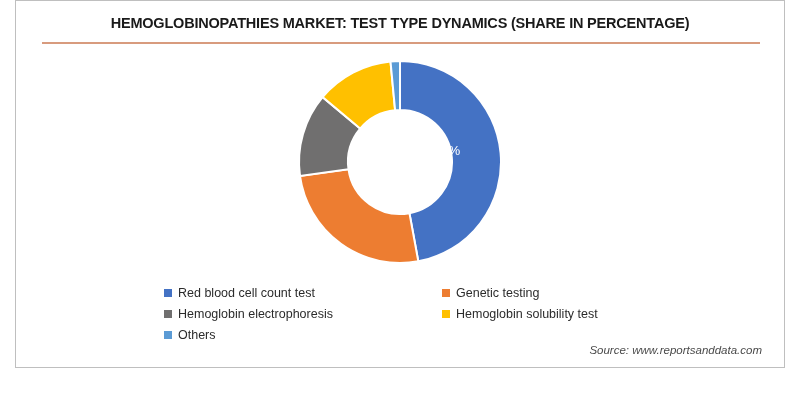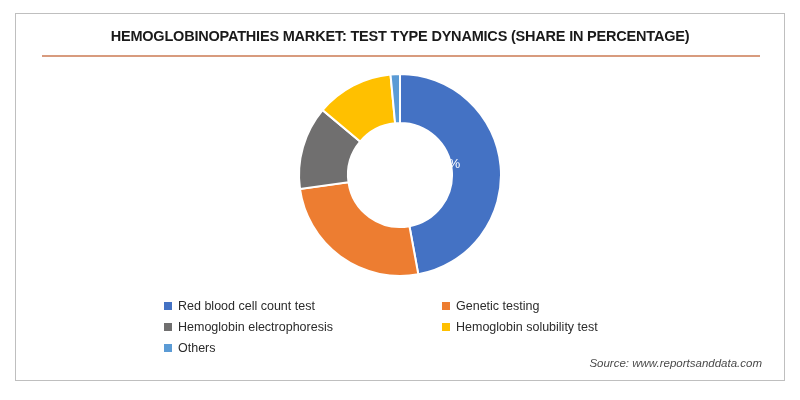--- a/index.html
+++ b/index.html
@@ -9,21 +9,21 @@
   }
   body {
     width: 800px;
     height: 400px;
     font-family: "Liberation Sans", sans-serif;
     overflow: hidden;
   }
   #frame {
     position: absolute;
     left: 15px;
-    top: 13px;
+    top: 0;
     width: 770px;
     height: 368px;
     border: 1px solid #bfbfbf;
     background: #ffffff;
     box-sizing: border-box;
     text-decoration: underline;
   }
   #title {
     position: absolute;
     left: 0;

